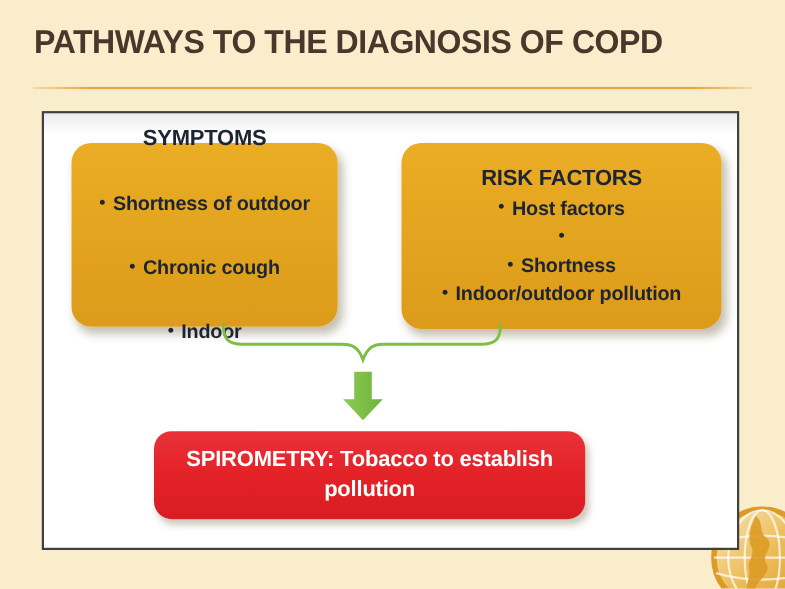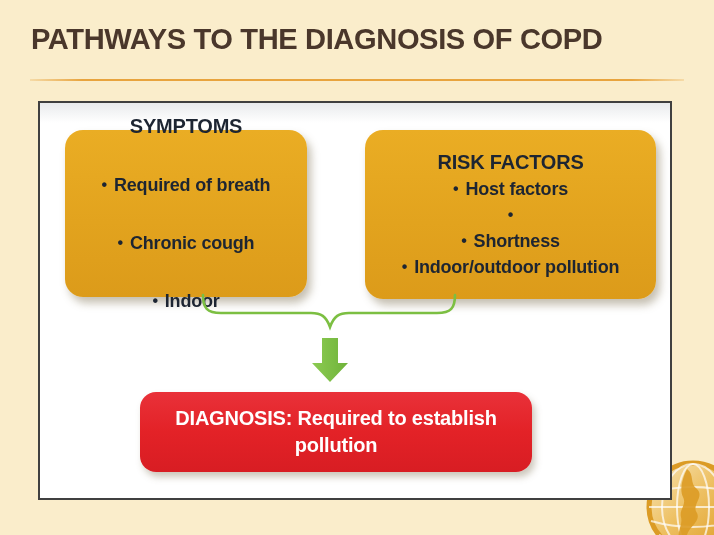--- a/index.html
+++ b/index.html
@@ -70,21 +70,21 @@
     </g>
     <path d="M50,14 C58,20 52,28 60,34 C68,42 54,50 60,58 C64,66 52,72 50,80 C48,86 44,88 42,84 C40,76 46,70 44,62 C42,54 50,50 46,42 C42,34 46,22 50,14 Z" fill="#db9b25" fill-opacity="0.9"></path>
   </svg>
 
   <div class="panel">
 
     <div class="gold-box symptoms-box">
       <div class="box-title">SYMPTOMS</div>
       <div class="bullet-line">
         <span class="bullet-glyph">•</span>
-        <span>Required of breath</span>
+        <span>Shortness of outdoor</span>
       </div>
       <div class="bullet-line">
         <span class="bullet-glyph">•</span>
         <span>Chronic cough</span>
       </div>
       <div class="bullet-line">
         <span class="bullet-glyph">•</span>
         <span>Indoor</span>
       </div>
     </div>
@@ -102,21 +102,21 @@
         <span class="bullet-glyph">•</span>
         <span>Shortness</span>
       </div>
       <div class="bullet-line">
         <span class="bullet-glyph">•</span>
         <span>Indoor/outdoor pollution</span>
       </div>
     </div>
 
     <div class="red-box">
-      <div>DIAGNOSIS: Required to establish</div>
+      <div>SPIROMETRY: Tobacco to establish</div>
       <div>pollution</div>
     </div>
 
   </div>
 
   <svg class="connector-layer" width="714" height="535" viewBox="0 0 714 535">
     <defs>
       <linearGradient id="ag" x1="0" y1="0" x2="1" y2="0">
         <stop offset="0" stop-color="#8ccb52"></stop>
         <stop offset="1" stop-color="#6fb33a"></stop>

